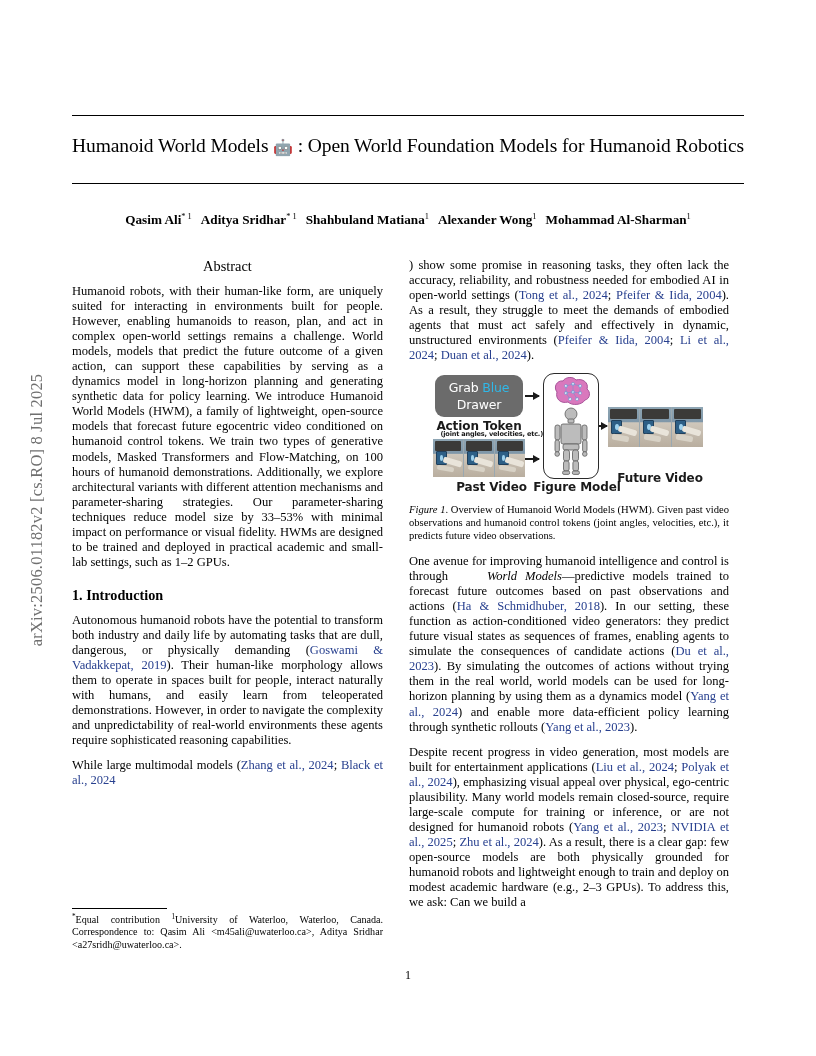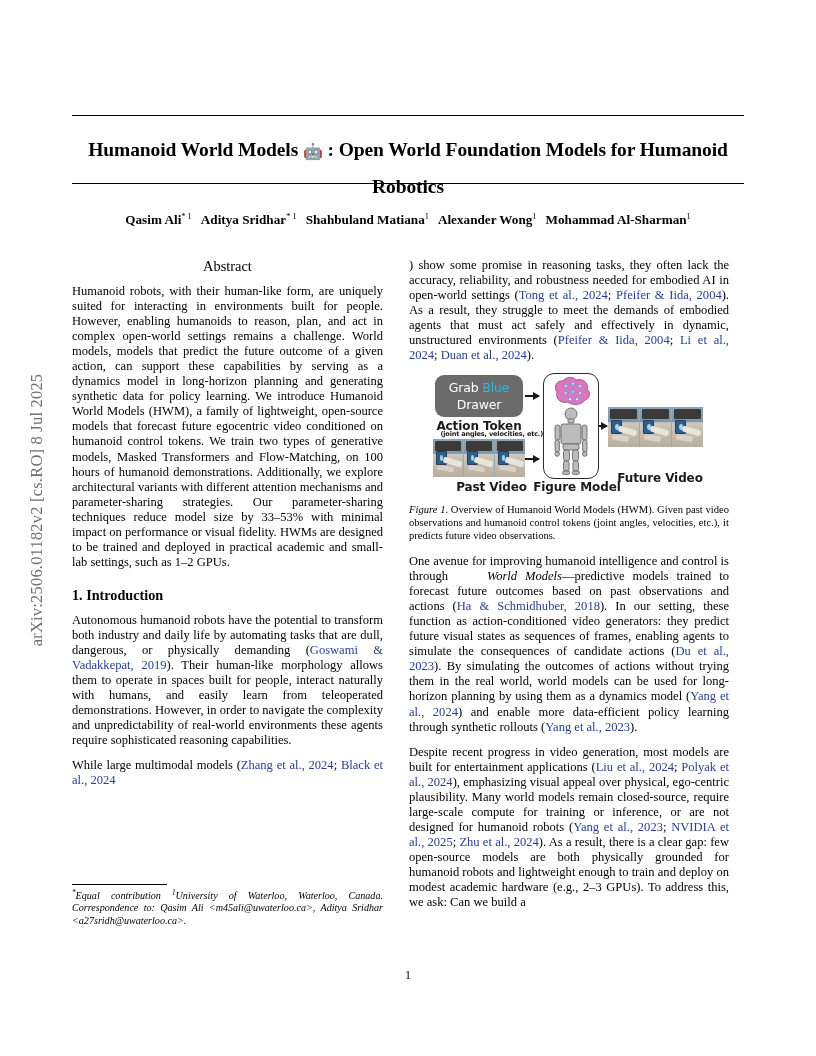--- a/index.html
+++ b/index.html
@@ -49,22 +49,22 @@
   #rule-top { position: absolute; top: 115px; left: 0; }
   #rule-under-title { position: absolute; top: 183px; left: 0; }
 
   #paper-title {
     position: absolute;
     top: 119px;
     left: 0;
     width: 672px;
     text-align: center;
     font-size: 19.5px;
-    font-weight: bold;
-    line-height: 35px;
+    font-weight: normal;
+    line-height: 27px;
     letter-spacing: -0.1px;
   }
   #robot-emoji {
     display: inline-block;
     font-size: 16px;
     vertical-align: -1px;
   }
 
   #authors {
     position: absolute;
@@ -122,23 +122,22 @@
   }
 
   .cite { color: #28408f; }
 
   .it { font-style: italic; margin-left: 31px; }
 
   
   #footnote {
     position: absolute;
     left: 0;
-    top: 884px;
+    top: 908px;
     width: 311px;
-    font-style: italic;
   }
   #footnote-rule {
     width: 95px;
     height: 1px;
     background: #000;
     margin-bottom: 5px;
   }
   #footnote-text {
     font-size: 10.1px;
     line-height: 12.3px;

